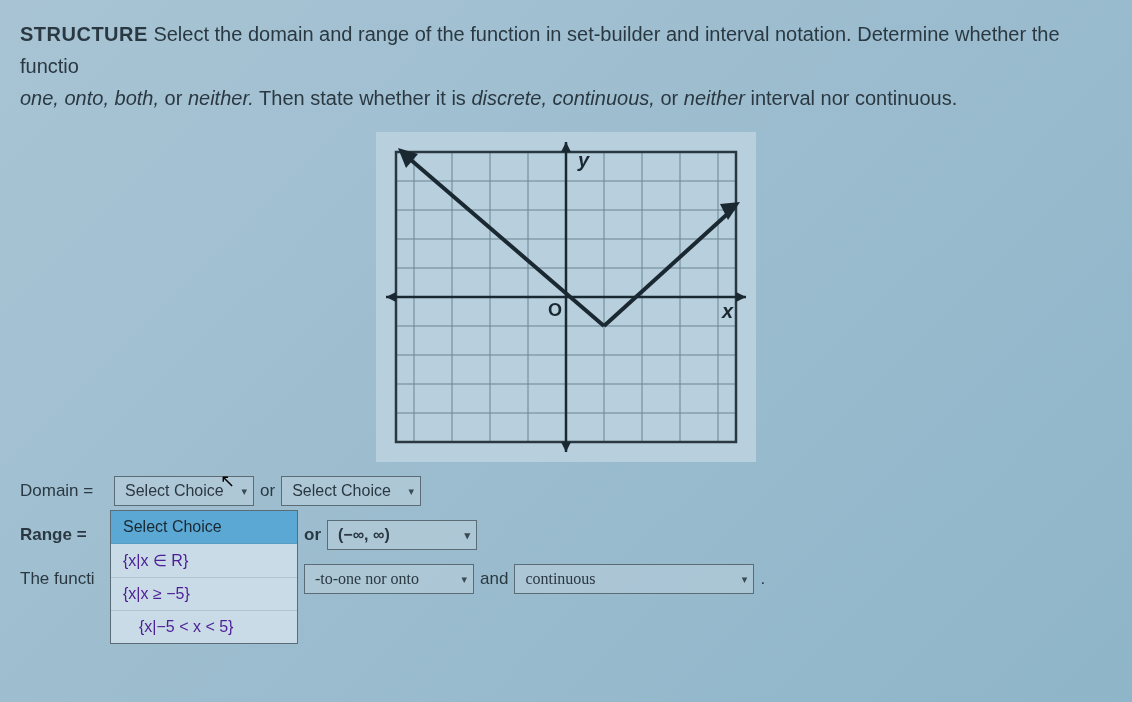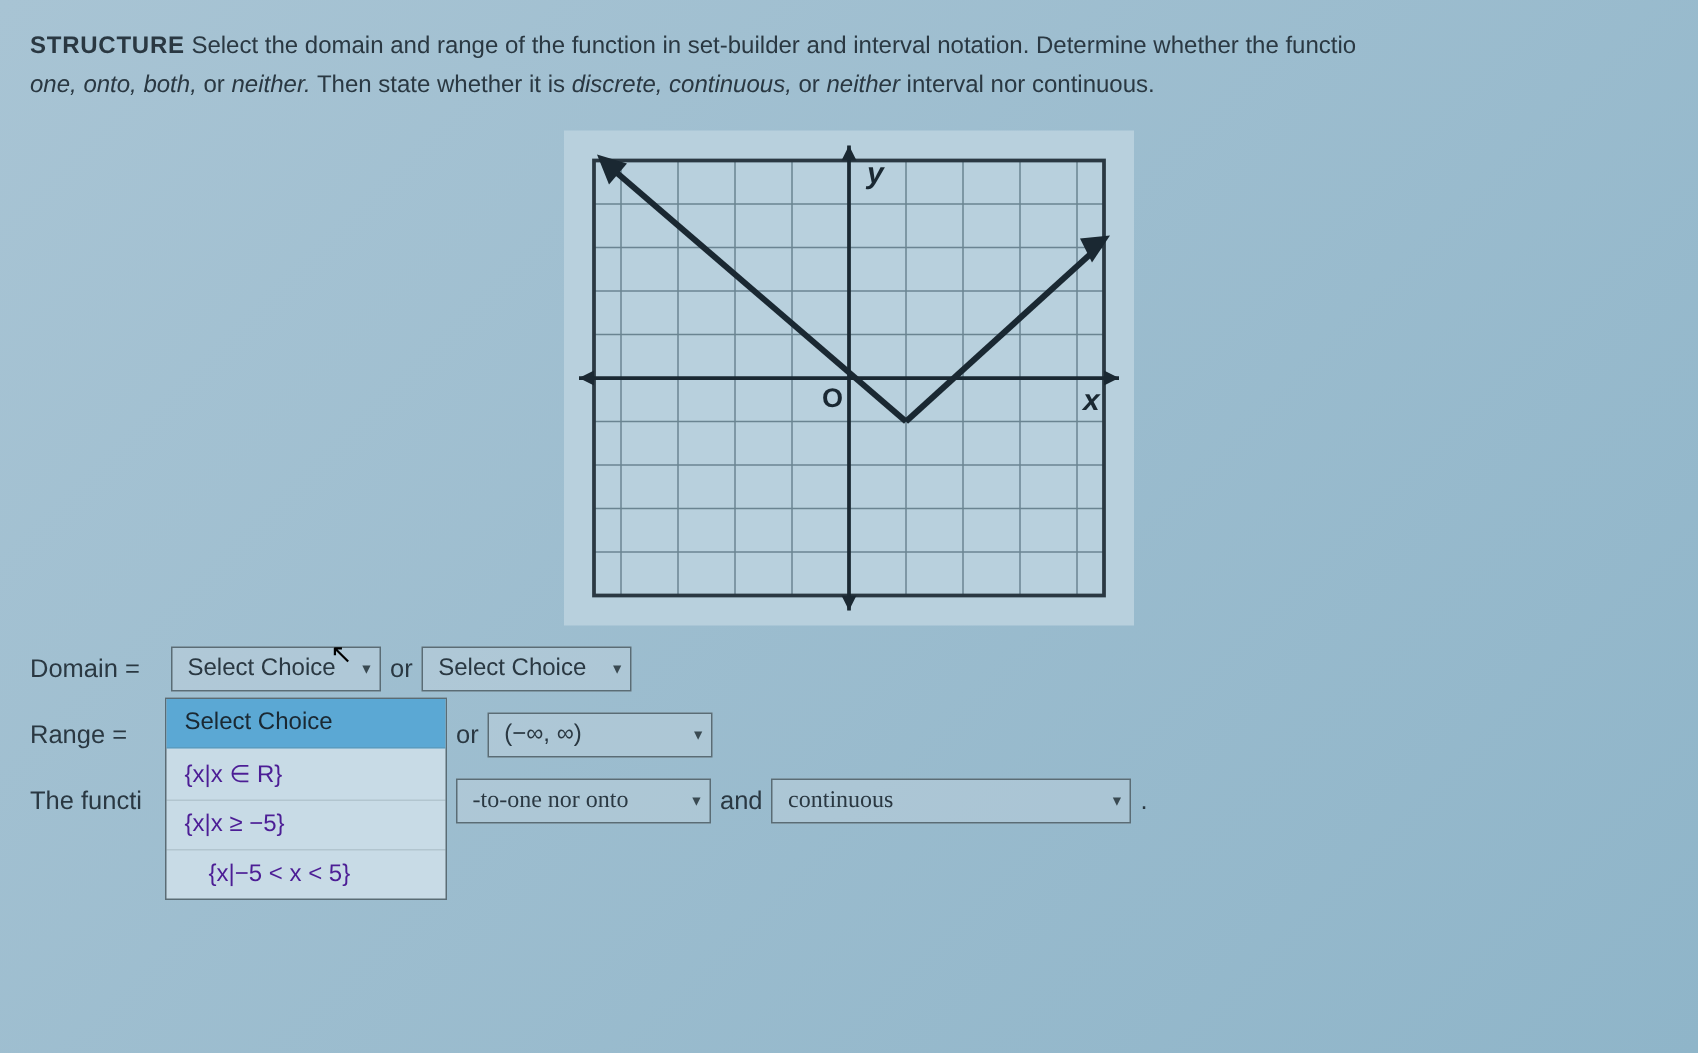--- a/index.html
+++ b/index.html
@@ -7,21 +7,21 @@
       font-family: Arial, sans-serif;
       background: linear-gradient(135deg, #a8c4d4 0%, #8fb5c9 100%);
       width: 1132px;
       height: 702px;
       padding: 18px 20px;
       color: #3a4a52;
       overflow: hidden;
       position: relative;
     }
     .question-text {
-      font-size: 16px;
+      font-size: 20px;
       line-height: 1.6;
       color: #2a3842;
       margin-bottom: 8px;
     }
     .question-text strong {
       font-weight: 900;
       letter-spacing: 0.5px;
     }
     .italic { font-style: italic; }
     
@@ -168,21 +168,21 @@
       <span class="chevron">▾</span>
     </span>
     <span>or</span>
     <span class="select-box">
       <span>Select Choice</span>
       <span class="chevron">▾</span>
     </span>
     <span class="cursor">↖</span>
   </div>
 
-  <div class="answer-row" style="position:relative;">
+  <div class="answer-row" style="position:relative;font-weight:bold;">
     <span class="label-fixed">Range =</span>
     <span style="width:188px; display:inline-block;"></span>
     <span style="margin-left:-4px;">or</span>
     <span class="select-box" style="min-width:150px;">
       <span>(−∞, ∞)</span>
       <span class="chevron">▾</span>
     </span>
   </div>
 
   <div class="answer-row">

